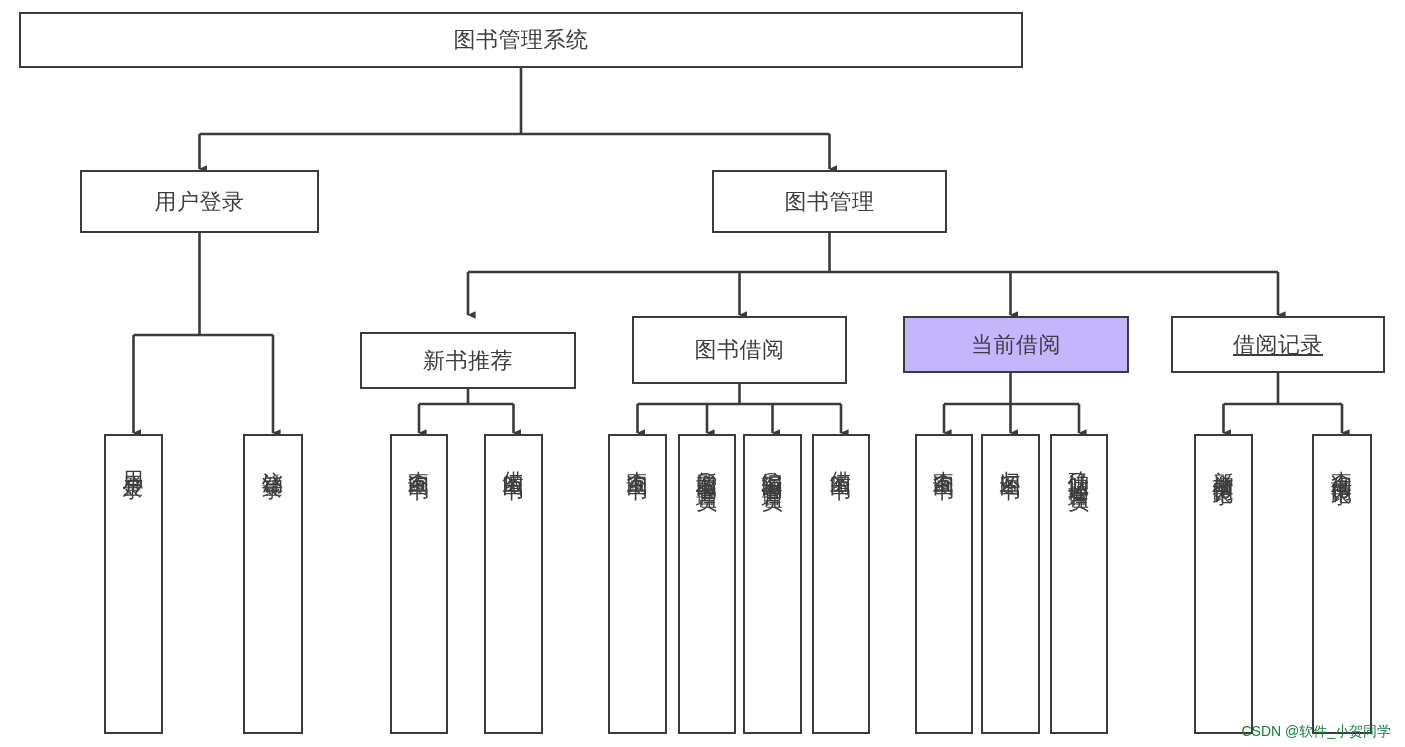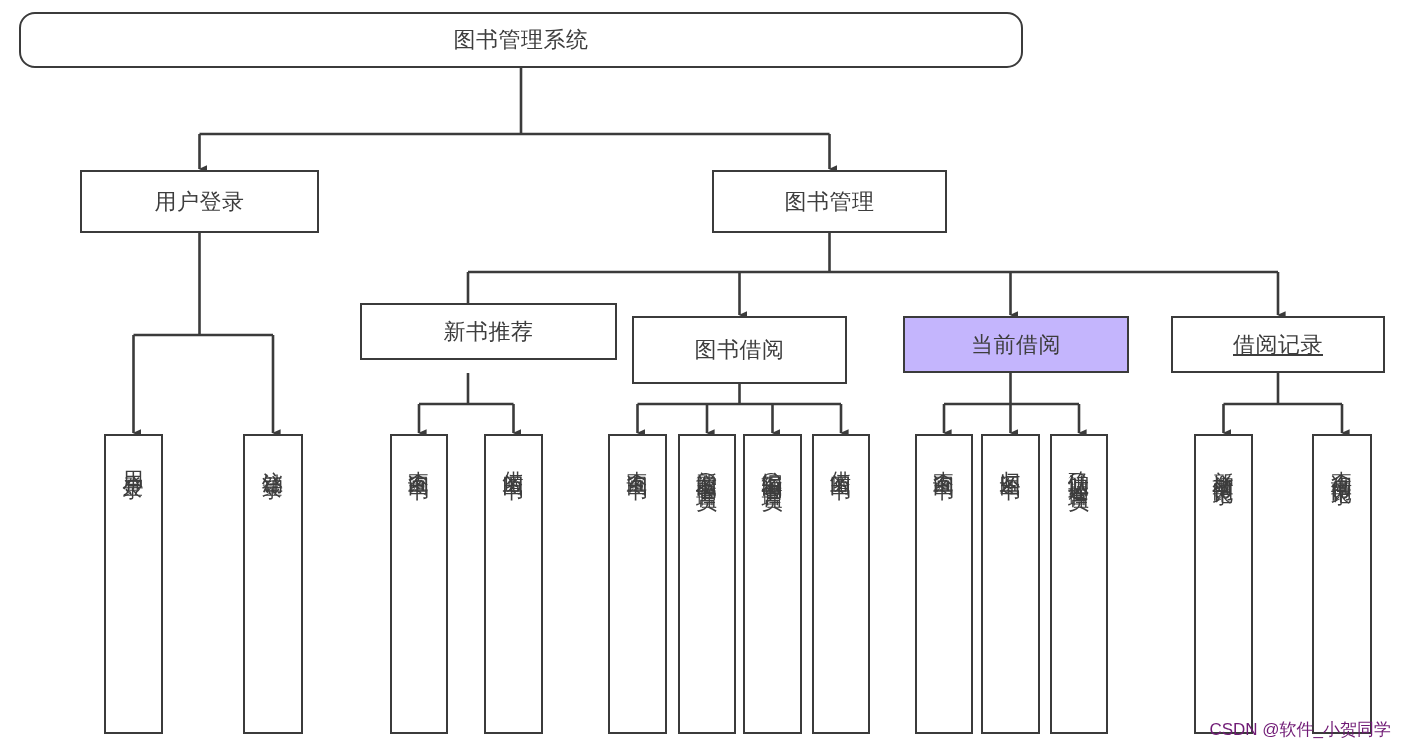--- a/index.html
+++ b/index.html
@@ -51,22 +51,22 @@
     text-orientation: upright;
     font-size: 21px;
     letter-spacing: 3px;
     line-height: 1;
     white-space: nowrap;
   }
   .watermark {
     position: absolute;
     right: 14px;
     bottom: 6px;
-    font-size: 17px;
-    color: #701a75;
+    font-size: 14px;
+    color: #15803d;
     white-space: nowrap;
     pointer-events: none;
   }
 </style>
 </head>
 <body>
 
 <div id="stage">
   <svg id="diagram-svg" viewBox="0 0 1405 747" xmlns="http://www.w3.org/2000/svg">
     <defs>
@@ -105,30 +105,30 @@
         <line x1="1010.5" y1="404" x2="1010.5" y2="433" stroke="#3b3b3b" stroke-width="2.6" marker-end="url(#arrowhead)"></line>
         <line x1="1079" y1="404" x2="1079" y2="433" stroke="#3b3b3b" stroke-width="2.6" marker-end="url(#arrowhead)"></line>
         <line x1="1278" y1="373" x2="1278" y2="404" stroke="#3b3b3b" stroke-width="2.6"></line>
         <line x1="1223.5" y1="404" x2="1342" y2="404" stroke="#3b3b3b" stroke-width="2.6"></line>
         <line x1="1223.5" y1="404" x2="1223.5" y2="433" stroke="#3b3b3b" stroke-width="2.6" marker-end="url(#arrowhead)"></line>
         <line x1="1342" y1="404" x2="1342" y2="433" stroke="#3b3b3b" stroke-width="2.6" marker-end="url(#arrowhead)"></line>
       </g>
   </svg>
 
   <div id="nodes">
-      <div class="node-box" style="left: 19px; top: 12px; width: 1004px; height: 56px; border-color: rgb(59, 59, 59); background: rgb(255, 255, 255); border-radius: 16px;">
+      <div class="node-box" style="left: 19px; top: 12px; width: 1004px; height: 56px; border-color: rgb(59, 59, 59); background: rgb(255, 255, 255);">
         <span class="node-label" style="color: rgb(61, 61, 61);">图书管理系统</span>
       </div>
       <div class="node-box" style="left: 80px; top: 170px; width: 239px; height: 63px; border-color: rgb(59, 59, 59); background: rgb(255, 255, 255);">
         <span class="node-label" style="color: rgb(61, 61, 61);">用户登录</span>
       </div>
       <div class="node-box" style="left: 712px; top: 170px; width: 235px; height: 63px; border-color: rgb(59, 59, 59); background: rgb(255, 255, 255);">
         <span class="node-label" style="color: rgb(61, 61, 61);">图书管理</span>
       </div>
-      <div class="node-box" style="left: 360px; top: 303px; width: 257px; height: 57px; border-color: rgb(59, 59, 59); background: rgb(255, 255, 255);">
+      <div class="node-box" style="left: 360px; top: 332px; width: 216px; height: 57px; border-color: rgb(59, 59, 59); background: rgb(255, 255, 255);">
         <span class="node-label" style="color: rgb(61, 61, 61);">新书推荐</span>
       </div>
       <div class="node-box" style="left: 632px; top: 316px; width: 215px; height: 68px; border-color: rgb(59, 59, 59); background: rgb(255, 255, 255);">
         <span class="node-label" style="color: rgb(61, 61, 61);">图书借阅</span>
       </div>
       <div class="node-box" style="left: 903px; top: 316px; width: 226px; height: 57px; border-color: rgb(59, 59, 59); background: #c4b5fd; align-items: center;">
         <span class="node-label" style="color: rgb(61, 61, 61);">当前借阅</span>
       </div>
       <div class="node-box" style="left: 1171px; top: 316px; width: 214px; height: 57px; border-color: rgb(59, 59, 59); background: rgb(255, 255, 255);">
         <span class="node-label" style="color: rgb(61, 61, 61); text-decoration: underline;">借阅记录</span>

